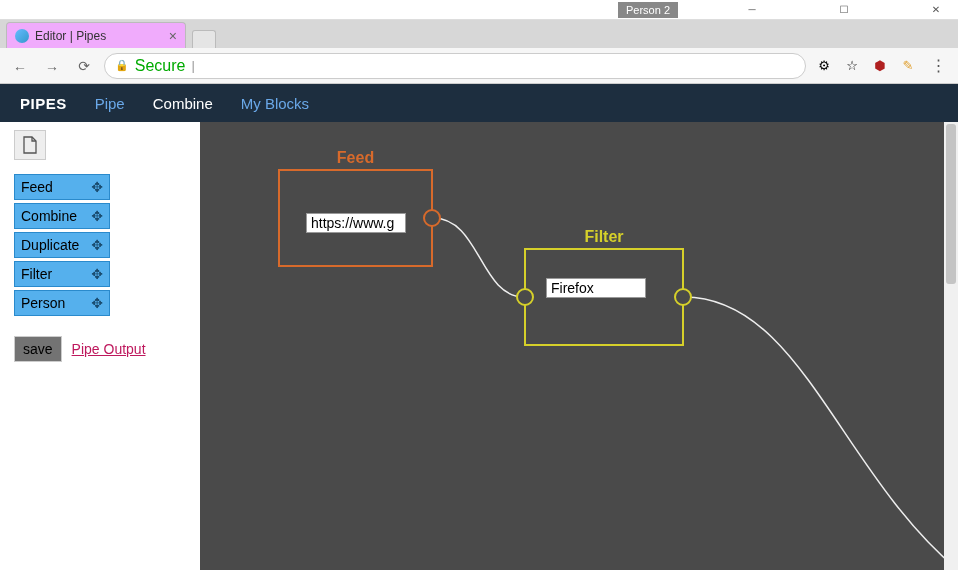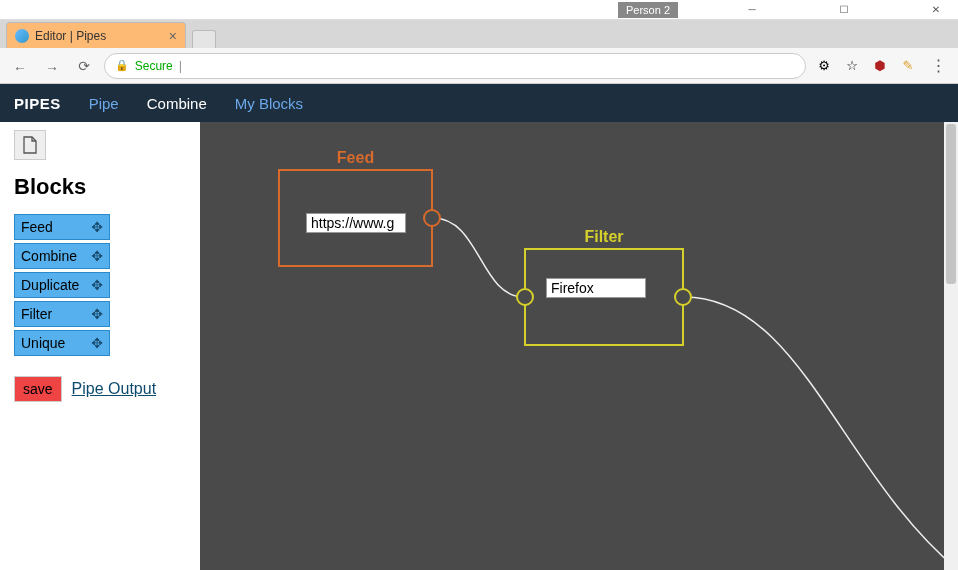--- a/index.html
+++ b/index.html
@@ -5,52 +5,52 @@
   * { box-sizing: border-box; margin: 0; padding: 0; }
   html, body { width: 958px; height: 570px; font-family: Arial, sans-serif; overflow: hidden; background: #fff; }
 
   
   .titlebar { height: 20px; background: #fff; display: flex; justify-content: flex-end; align-items: center; border-bottom: 1px solid #ddd; gap: 48px; }
   .titlebar .person { background: #888; color: #fff; font-size: 11px; padding: 2px 8px; margin-right: 4px; }
   .titlebar .winbtn { width: 44px; height: 20px; display:flex; align-items:center; justify-content:center; font-size: 10px; color:#555; }
 
   
   .tabstrip { height: 28px; background:#d7d7d7; display:flex; align-items:flex-end; padding-left:6px; }
-  .tab { background:#fdba74; height:26px; min-width:180px; border:1px solid #bbb; border-bottom:none; border-radius:4px 4px 0 0; display:flex; align-items:center; padding:0 8px; font-size:12px; color:#333; gap:6px; position:relative; }
+  .tab { background:#f0abfc; height:26px; min-width:180px; border:1px solid #bbb; border-bottom:none; border-radius:4px 4px 0 0; display:flex; align-items:center; padding:0 8px; font-size:12px; color:#333; gap:6px; position:relative; }
   .tab .favicon { width:14px; height:14px; border-radius:50%; background:linear-gradient(135deg,#6bf,#39c); display:flex; align-items:center; justify-content:center; font-size:9px; color:#fff;}
   .tab .close { margin-left:auto; font-size:14px; color:#666; }
   .newtab { width:24px; height:18px; background:#e5e5e5; margin-left:6px; border:1px solid #bbb; border-bottom:none; border-radius:3px 3px 0 0; }
 
   
   .toolbar { height:36px; background:#f6f6f6; display:flex; align-items:center; padding:0 8px; gap:8px; border-bottom:1px solid #ccc; }
   .navbtn { width:24px; height:24px; display:flex; align-items:center; justify-content:center; color:#666; font-size:14px; }
   .addr { flex:1; height:26px; background:#fff; border:1px solid #ccc; border-radius:13px; display:flex; align-items:center; padding:0 10px; font-size:13px; gap:6px; }
   .addr .lock { color:#0a0; font-size:11px;}
-  .addr .secure { color:#0a0; font-size:12px;}
+  .addr .secure { color:#0a0; font-size:16px;}
   .addr .sep { color:#999; }
   .addr .urltext { color:#555; }
   .exticon { width:20px; height:20px; display:flex; align-items:center; justify-content:center; font-size:13px; }
   .dots { font-size:16px; color:#555; letter-spacing:-1px; }
 
   
-  .navbar { height:38px; background:#1d2e3f; display:flex; align-items:center; padding:0 14px; gap:28px; font-size:15px; }
+  .navbar { height:38px; background:#1d2e3f; display:flex; align-items:center; padding:0 20px; gap:28px; font-size:15px; }
   .brand { color:#fff; font-weight:bold; letter-spacing:0.5px; }
   .navlink { color:#6aa8e8; text-decoration:none; }
   .navlink.active { color:#fff; }
 
   
   .app { display:flex; height: calc(570px - 20px - 28px - 36px - 38px); position:relative; }
   .sidebar { width:200px; background:#fff; padding:8px 14px; }
   .filebtn { width:32px; height:30px; background:#eee; border:1px solid #ccc; display:flex; align-items:center; justify-content:center; margin-bottom:14px;}
   .sidebar h2 { font-size:22px; font-weight:bold; margin:6px 0 14px 0; }
   .blockitem { background:#55b0ed; border:1px solid #2a8acc; color:#000; font-size:14px; padding:4px 6px; margin:3px 0; display:flex; align-items:center; justify-content:space-between; cursor:grab; position:relative; width:96px;}
   .blockitem .drag { font-size:14px; color:#1a4b6e; }
   .saverow { margin-top:20px; display:flex; align-items:center; gap:10px; }
-  .savebtn { background:#ef4444; border:1px solid #ccc; padding:4px 8px; font-size:14px; }
-  .pipeout { color:#0c4a6e; text-decoration:underline; font-size:16px; }
+  .savebtn { background:#737373; border:1px solid #ccc; padding:4px 8px; font-size:14px; }
+  .pipeout { color:#be185d; text-decoration:underline; font-size:14px; }
 
   .canvas { flex:1; background:#4a4a4a; position:relative; overflow:hidden; }
   .node { position:absolute; border:2px solid; background:transparent; }
   .node .title { position:absolute; top:-22px; left:50%; transform:translateX(-50%); font-size:16px; font-weight:bold; }
   .node .field { background:#fff; color:#000; font-size:14px; padding:1px 4px; border:1px solid #999; display:inline-block; }
   .port { width:18px; height:18px; border-radius:50%; border:2px solid; position:absolute; background:#4a4a4a; }
 
   .node.feed { left:78px; top:47px; width:155px; height:98px; border-color:#d86a2b; }
   .node.feed .title { color:#d86a2b; }
   .node.feed .field { position:absolute; left:26px; top:42px; width:100px; overflow:hidden; white-space:nowrap; }
@@ -111,40 +111,39 @@
 </div>
 
 <div class="app">
   <div class="sidebar">
     <div class="filebtn">
       <svg width="16" height="18">
           <path d="M2 1h8l4 4v12H2z" fill="none" stroke="#555" stroke-width="1.3"></path>
           <path d="M10 1v4h4" fill="none" stroke="#555" stroke-width="1.3"></path>
         </svg>
     </div>
-    <h2>Blocks</h2>
 
     <div class="blockitem">
       <span>Feed</span>
       <span class="drag">✥</span>
     </div>
     <div class="blockitem">
       <span>Combine</span>
       <span class="drag">✥</span>
     </div>
     <div class="blockitem">
       <span>Duplicate</span>
       <span class="drag">✥</span>
     </div>
     <div class="blockitem">
       <span>Filter</span>
       <span class="drag">✥</span>
     </div>
     <div class="blockitem">
-      <span>Unique</span>
+      <span>Person</span>
       <span class="drag">✥</span>
     </div>
 
     <div class="saverow">
       <button class="savebtn">save</button>
       <a class="pipeout">Pipe Output</a>
     </div>
   </div>
 
   <div class="canvas">

